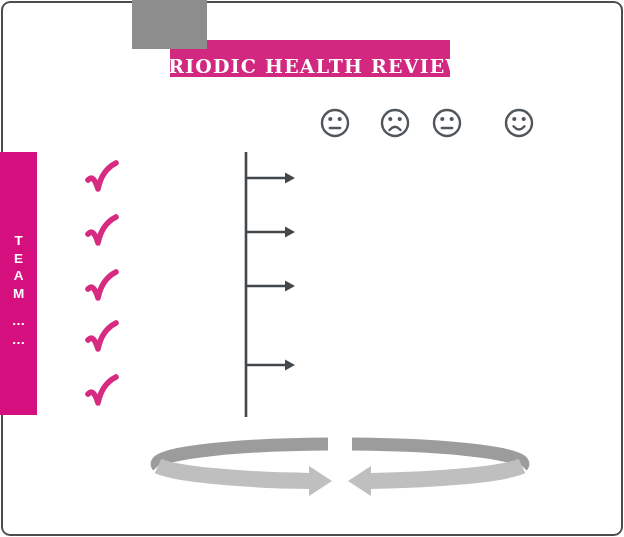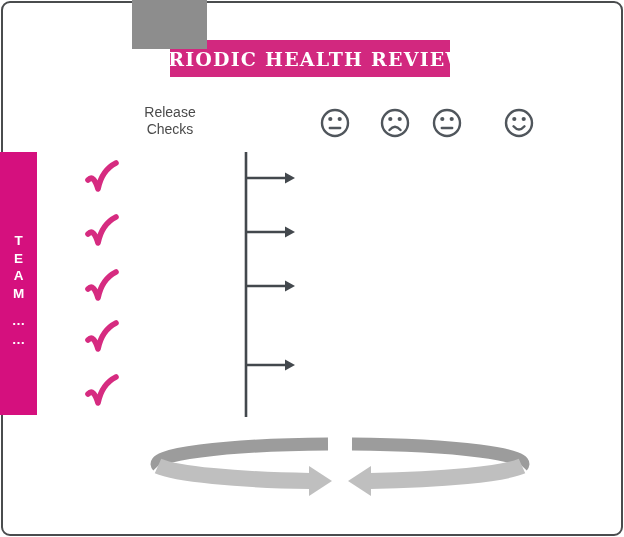--- a/index.html
+++ b/index.html
@@ -6,21 +6,21 @@
   .canvas{
     position:relative;width:624px;height:537px;background:#ffffff;
     font-family:"Liberation Sans",sans-serif;overflow:hidden;
   }
   .frame{
     position:absolute;inset:1px;border:2px solid #4a4c4e;border-radius:9px;
     pointer-events:none;
   }
   .banner{
     position:absolute;left:170px;top:40px;width:280px;height:37px;
-    display:flex;align-items:center;justify-content:center;
+    display:flex;align-items:flex-end;justify-content:center;
   }
   .banner span{
     color:#ffffff;font-family:"DejaVu Serif",serif;font-weight:bold;
     font-size:19px;letter-spacing:1.2px;white-space:nowrap;
   }
   .release-label{
     position:absolute;left:120px;top:104px;width:100px;text-align:center;
     color:#4a4a4a;font-size:14px;line-height:17px;white-space:pre-line;
   }
   .check{position:absolute;left:84px;width:36px;height:36px;}
@@ -40,22 +40,20 @@
 </head>
 <body>
 
 <div class="canvas">
   <div class="frame"></div>
 
   <div class="banner" style="background:#d2287f">
     <span>PERIODIC HEALTH REVIEWS</span>
   </div>
 
-  <div class="release-label">Release
-Checks</div>
 
   <svg class="check" style="top:160px" viewBox="0 0 36 36">
     <path d="M 4 20 C 8 16 11 19 14 29 C 17 14 24 7 32 3" fill="none" stroke-width="5.6" stroke-linecap="round" stroke-linejoin="round" stroke="#d62b80"></path>
   </svg>
   <svg class="check" style="top:214px" viewBox="0 0 36 36">
     <path d="M 4 20 C 8 16 11 19 14 29 C 17 14 24 7 32 3" fill="none" stroke-width="5.6" stroke-linecap="round" stroke-linejoin="round" stroke="#d62b80"></path>
   </svg>
   <svg class="check" style="top:269px" viewBox="0 0 36 36">
     <path d="M 4 20 C 8 16 11 19 14 29 C 17 14 24 7 32 3" fill="none" stroke-width="5.6" stroke-linecap="round" stroke-linejoin="round" stroke="#d62b80"></path>
   </svg>

